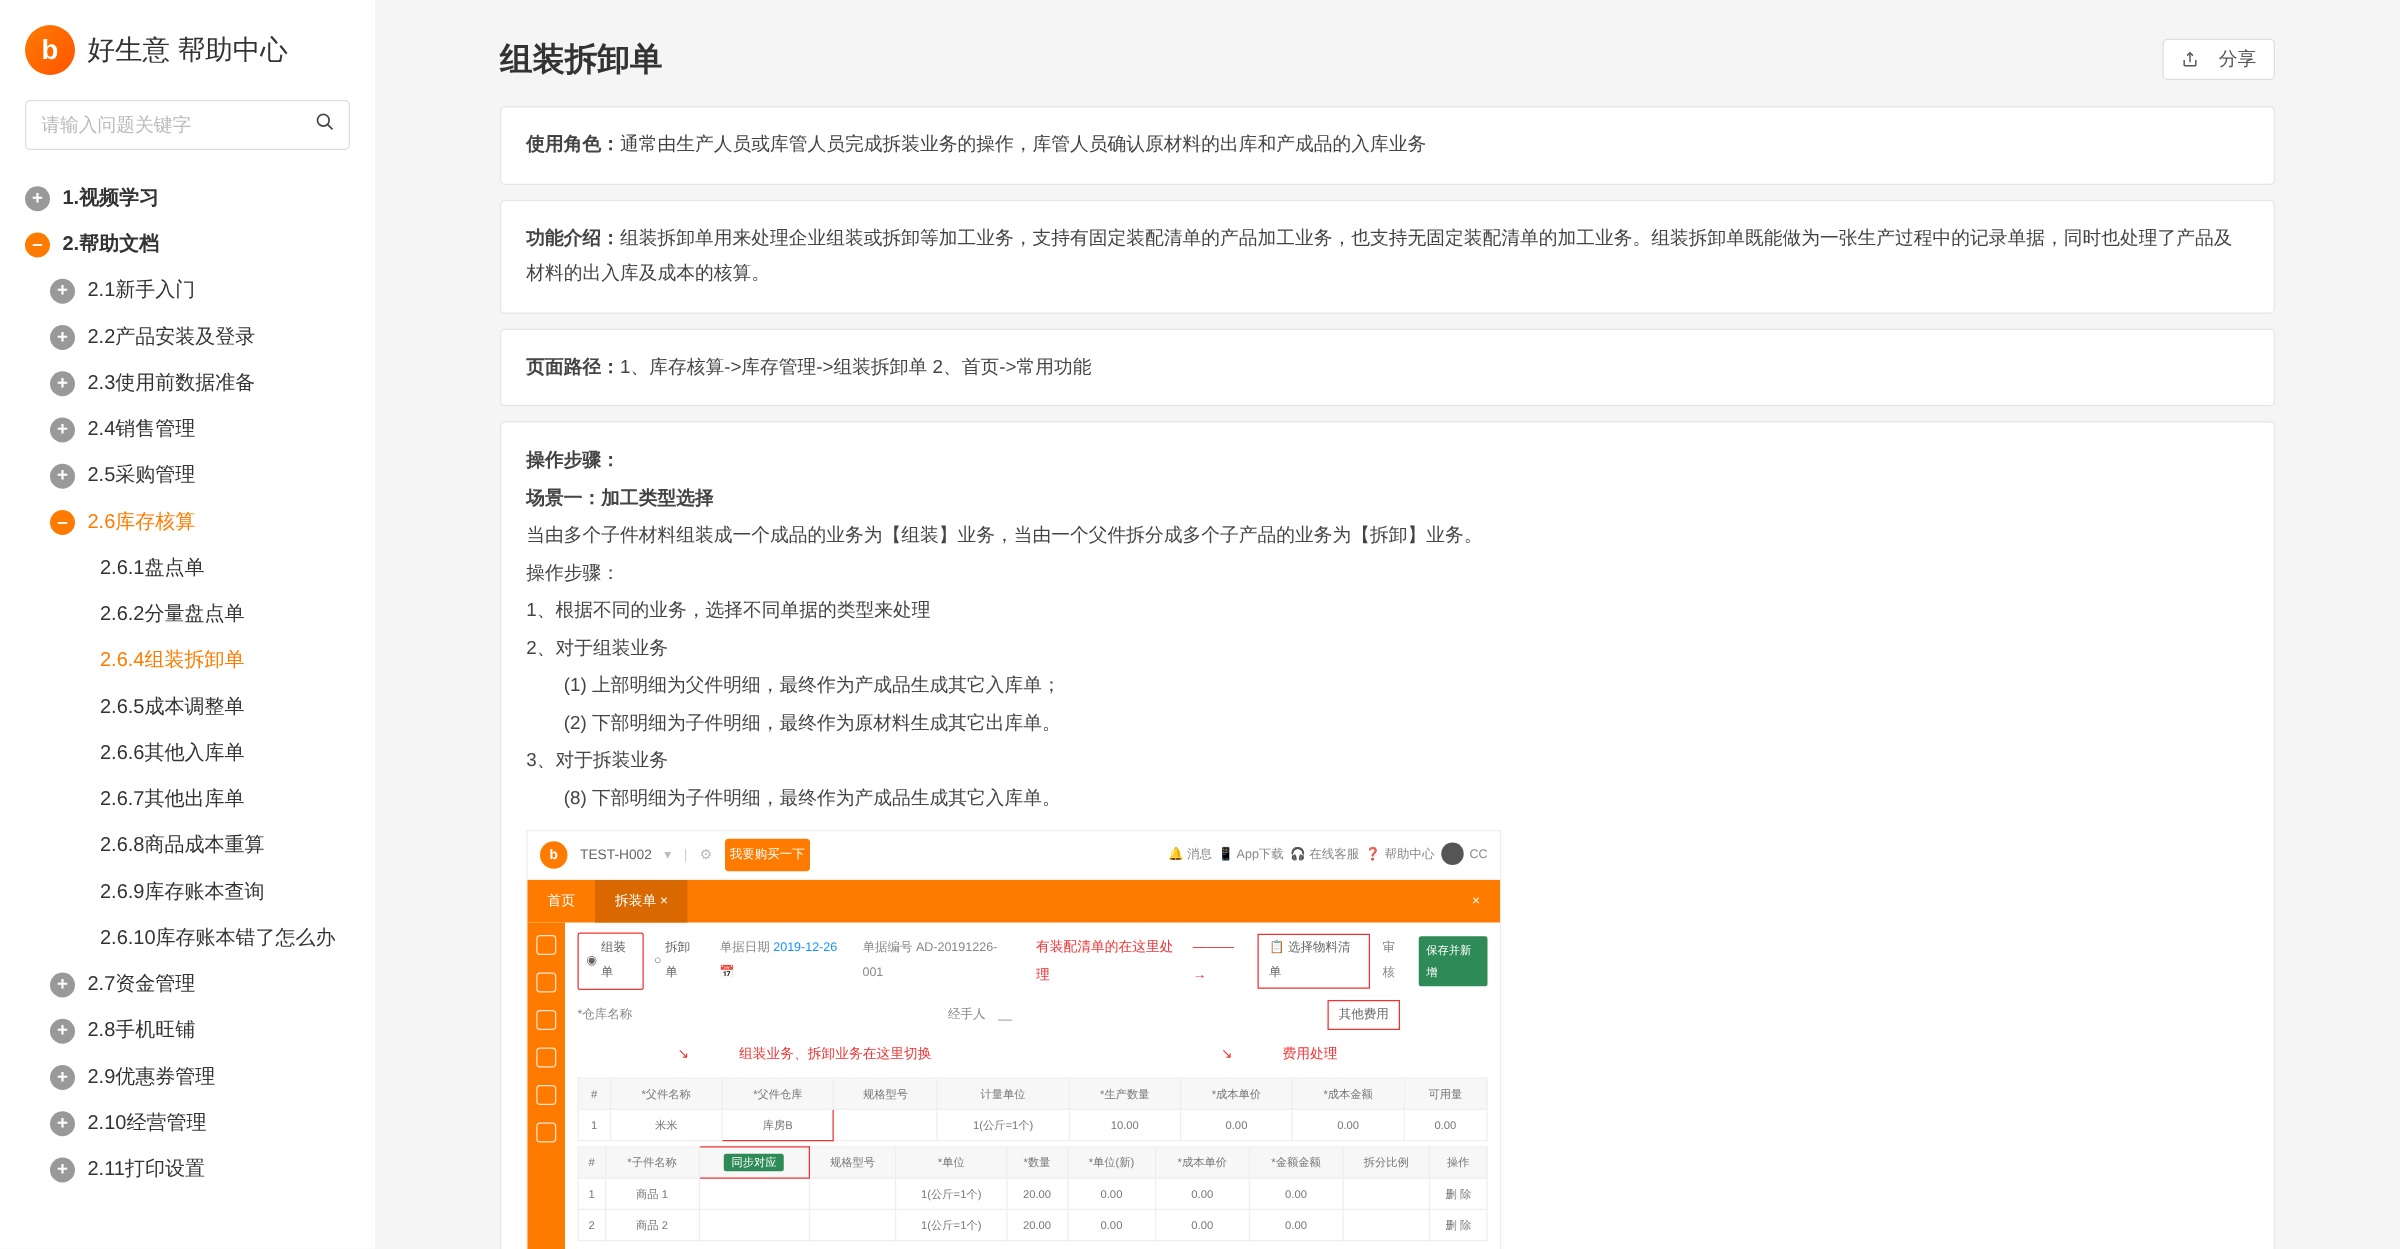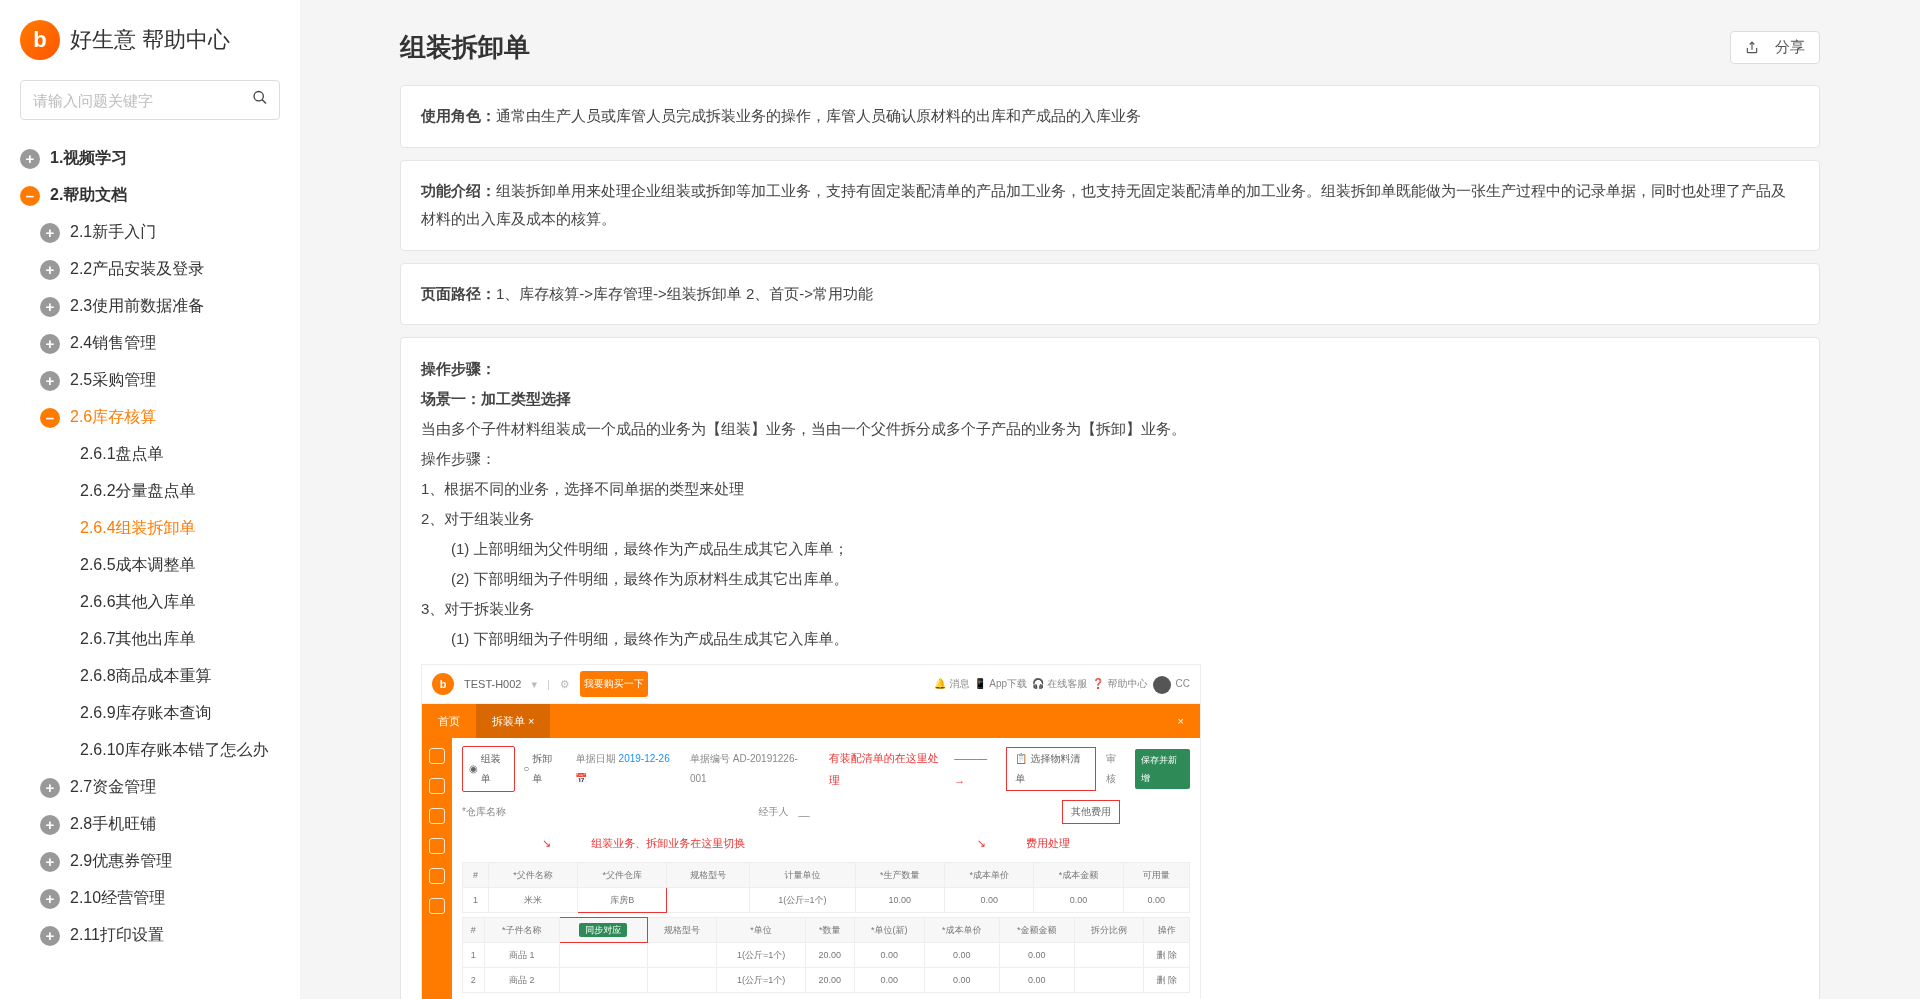--- a/index.html
+++ b/index.html
@@ -27,21 +27,21 @@
 .share-btn{border:1px solid #ddd;background:#fff;padding:6px 14px;border-radius:4px;cursor:pointer;font-size:15px;color:#555;display:flex;align-items:center;gap:16px}
 .info-card{background:#fff;border:1px solid #e5e5e5;border-radius:4px;padding:16px 20px;margin-bottom:12px;font-size:15px;line-height:1.9;color:#444}
 .info-card b{font-weight:bold}
 .steps-card{background:#fff;border:1px solid #e5e5e5;border-radius:4px;padding:16px 20px;font-size:15px;line-height:2.0;color:#444}
 .steps-card .bold{font-weight:bold}
 .indent{padding-left:30px}
 .emb{margin-top:10px;border:1px solid #eee;background:#fff;width:780px;font-size:11px;color:#666}
 .emb-top{display:flex;align-items:center;justify-content:space-between;padding:6px 10px;border-bottom:1px solid #f0f0f0}
 .emb-logo{width:22px;height:22px;border-radius:50%;background:#ff7b00;color:#fff;display:flex;align-items:center;justify-content:center;font-size:11px;font-weight:bold}
 .emb-top-left{display:flex;align-items:center;gap:10px}
-.emb-top-right{display:flex;align-items:flex-end;gap:5px;font-size:10px;color:#888}
+.emb-top-right{display:flex;align-items:flex-start;gap:5px;font-size:10px;color:#888}
 .emb-btn-orange{background:#ff7b00;color:#fff;padding:3px 4px;border-radius:3px;font-size:10px}
 .emb-tabs{background:#ff7b00;color:#fff;display:flex;align-items:center;font-size:11px}
 .emb-tab{padding:6px 16px}
 .emb-tab.dark{background:#d96800}
 .emb-body{display:flex}
 .emb-side{width:30px;background:#ff7b00;display:flex;flex-direction:column;align-items:center;gap:14px;padding:10px 0}
 .emb-side-ico{width:16px;height:16px;border:1px solid #fff;border-radius:3px;opacity:.8}
 .emb-main{flex:1;padding:8px 10px}
 .emb-row{display:flex;align-items:center;gap:10px;margin-bottom:8px;position:relative}
 .emb-radio-group{display:flex;gap:2px}
@@ -187,21 +187,21 @@
     <div class="steps-card">
       <div class="bold">操作步骤：</div>
       <div class="bold">场景一：加工类型选择</div>
       <div>当由多个子件材料组装成一个成品的业务为【组装】业务，当由一个父件拆分成多个子产品的业务为【拆卸】业务。</div>
       <div>操作步骤：</div>
       <div>1、根据不同的业务，选择不同单据的类型来处理</div>
       <div>2、对于组装业务</div>
       <div class="indent">(1) 上部明细为父件明细，最终作为产成品生成其它入库单；</div>
       <div class="indent">(2) 下部明细为子件明细，最终作为原材料生成其它出库单。</div>
       <div>3、对于拆装业务</div>
-      <div class="indent">(1) 下部明细为子件明细，最终作为产成品生成其它入库单。</div>
+      <div class="indent">(8) 下部明细为子件明细，最终作为产成品生成其它入库单。</div>
 
       <div class="emb">
         <div class="emb-top">
           <div class="emb-top-left">
             <div class="emb-logo">b</div>
             <span>TEST-H002</span>
             <span style="color:#bbb">▾</span>
             <span style="color:#ccc">|</span>
             <span style="color:#bbb">⚙</span>
             <span class="emb-btn-orange">我要购买一下</span>

